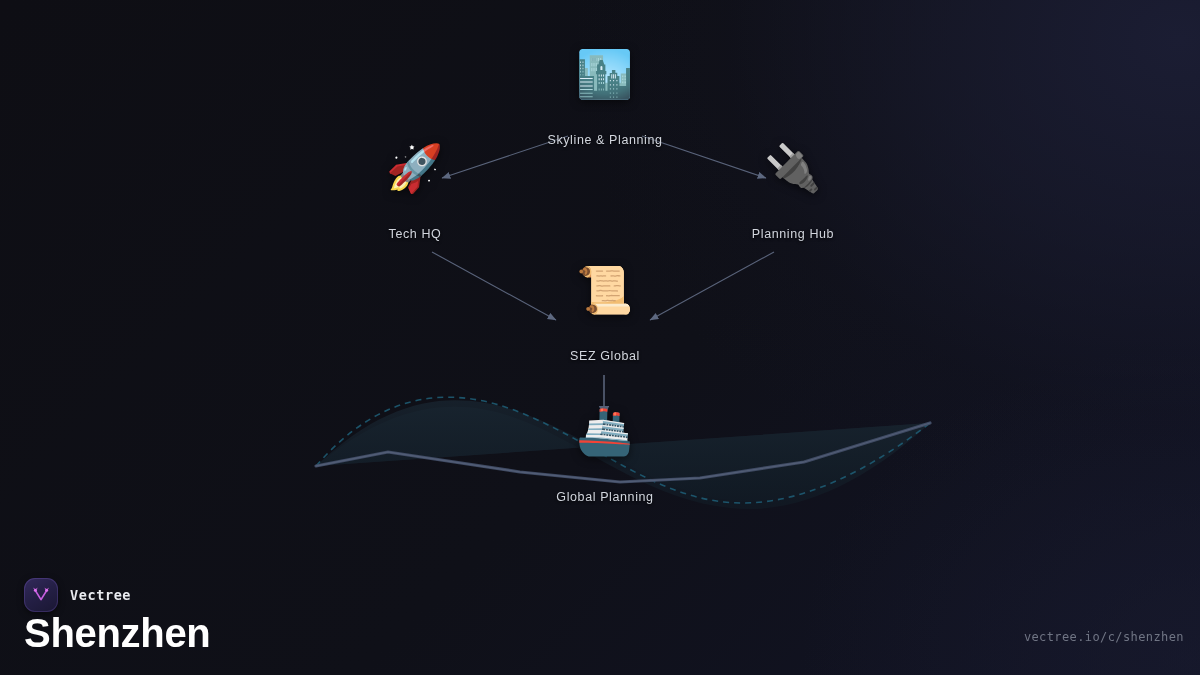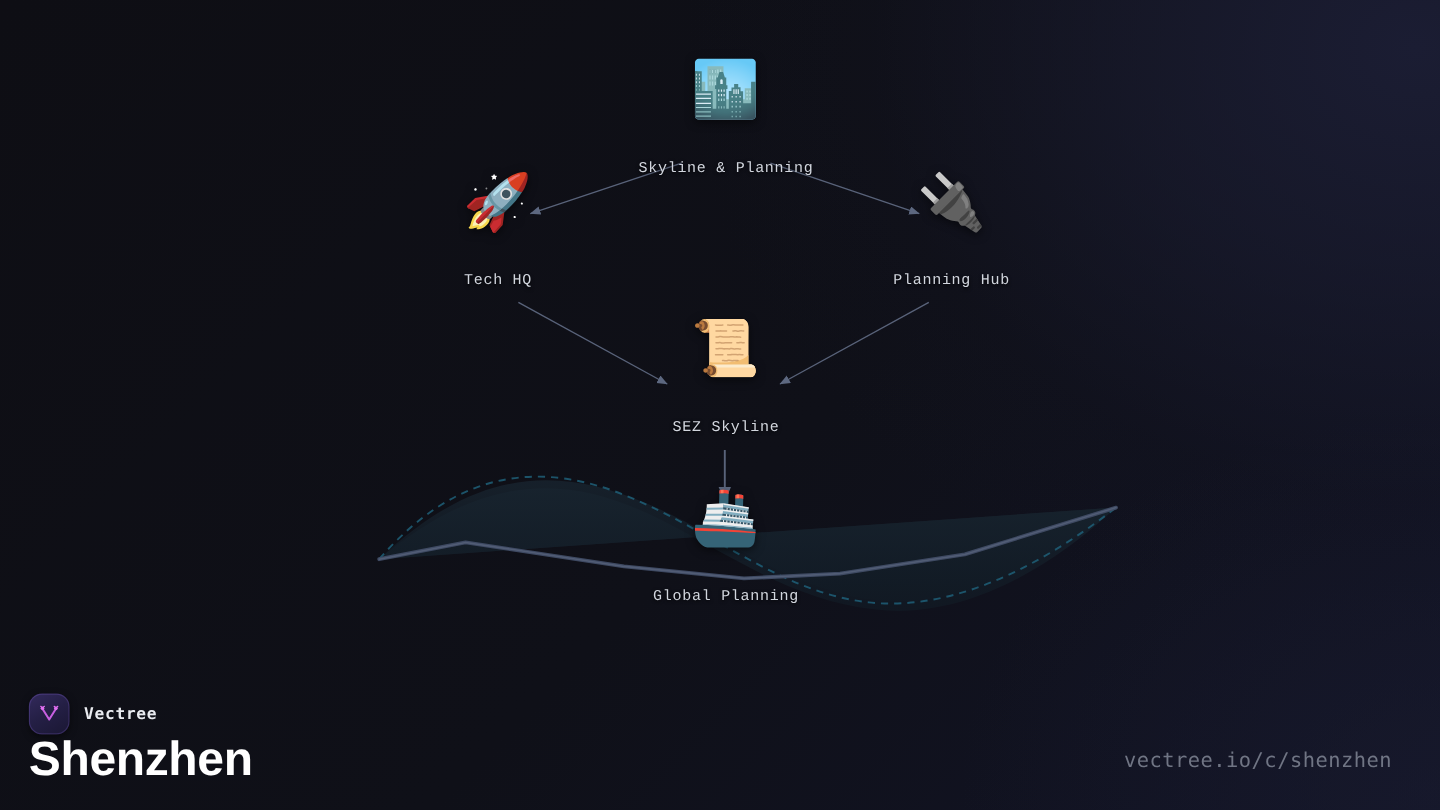--- a/index.html
+++ b/index.html
@@ -31,21 +31,21 @@
     width:190px;
   }
   .node-emoji {
     font-size:46px; line-height:52px;
     height:54px; display:flex; align-items:center; justify-content:center;
     user-select:none;
     filter:drop-shadow(0 2px 4px rgba(0,0,0,0.55));
   }
   .node-label {
     margin-top:32px;
-    font-family:Liberation Mono, monospace;
+    font-family:Liberation Sans, sans-serif;
     font-size:12.5px;
     letter-spacing:0.6px;
     color:#d2d6de;
     white-space:nowrap;
     text-shadow:0 1px 3px rgba(0,0,0,0.85);
   }
 
   
   #footer {
     position:absolute; left:0; right:0; bottom:0; height:115px;
@@ -66,23 +66,23 @@
     color:#e9ebf0;
   }
   #page-title {
     position:absolute; left:24px; top:50px;
     font-family:"Liberation Sans", "DejaVu Sans", sans-serif;
     font-size:40px; font-weight:bold; letter-spacing:-0.3px;
     color:#ffffff;
     line-height:46px;
   }
   #footer-url {
-    position:absolute; right:40px; bottom:31px;
+    position:absolute; right:16px; bottom:31px;
     font-family:"DejaVu Sans Mono", "Liberation Mono", monospace;
-    font-size:17px; letter-spacing:0.4px;
+    font-size:12px; letter-spacing:0.4px;
     color:#707584;
   }
 </style>
 </head>
 <body>
 
 <div id="canvas">
 
   <svg id="bg-decor" viewBox="0 0 1200 675" preserveAspectRatio="none">
     <defs>
@@ -130,21 +130,21 @@
     <div class="node-label">Tech HQ</div>
   </div>
 
   <div class="node" style="left:793px; top:191px;">
     <div class="node-emoji">🔌</div>
     <div class="node-label">Planning Hub</div>
   </div>
 
   <div class="node" style="left:605px; top:313px;">
     <div class="node-emoji">📜</div>
-    <div class="node-label">SEZ Skyline</div>
+    <div class="node-label">SEZ Global</div>
   </div>
 
   <div class="node" style="left:605px; top:454px;">
     <div class="node-emoji">🚢</div>
     <div class="node-label">Global Planning</div>
   </div>
 
   <div id="footer">
     <div id="brand-row">
       <div id="brand-logo">

